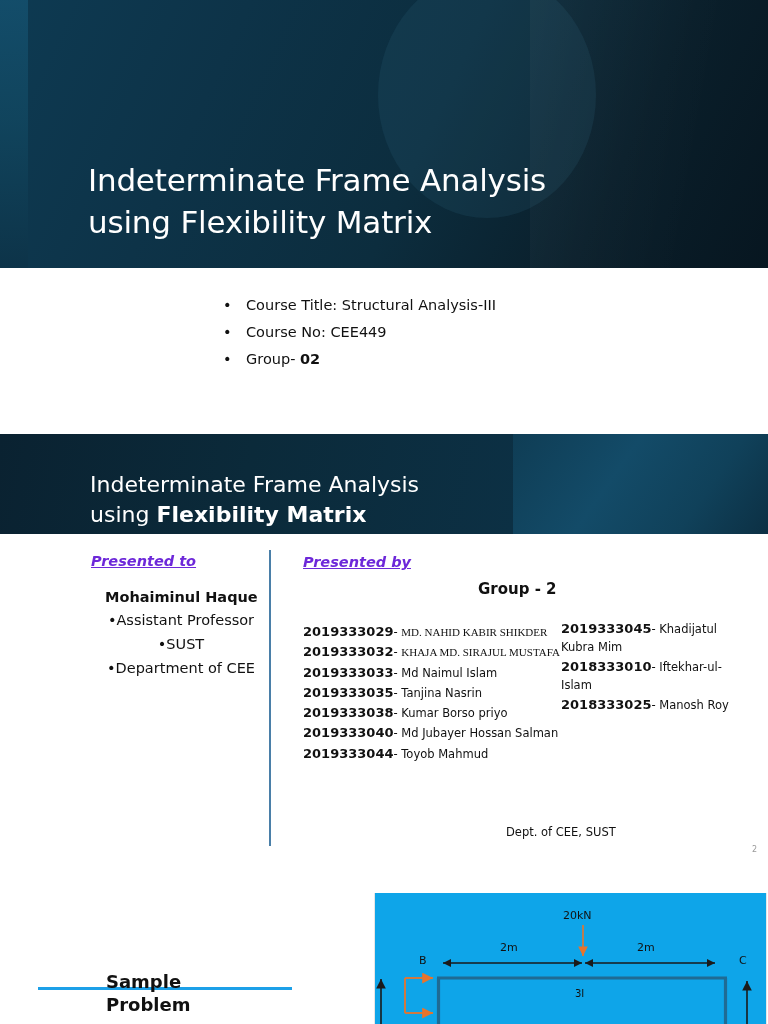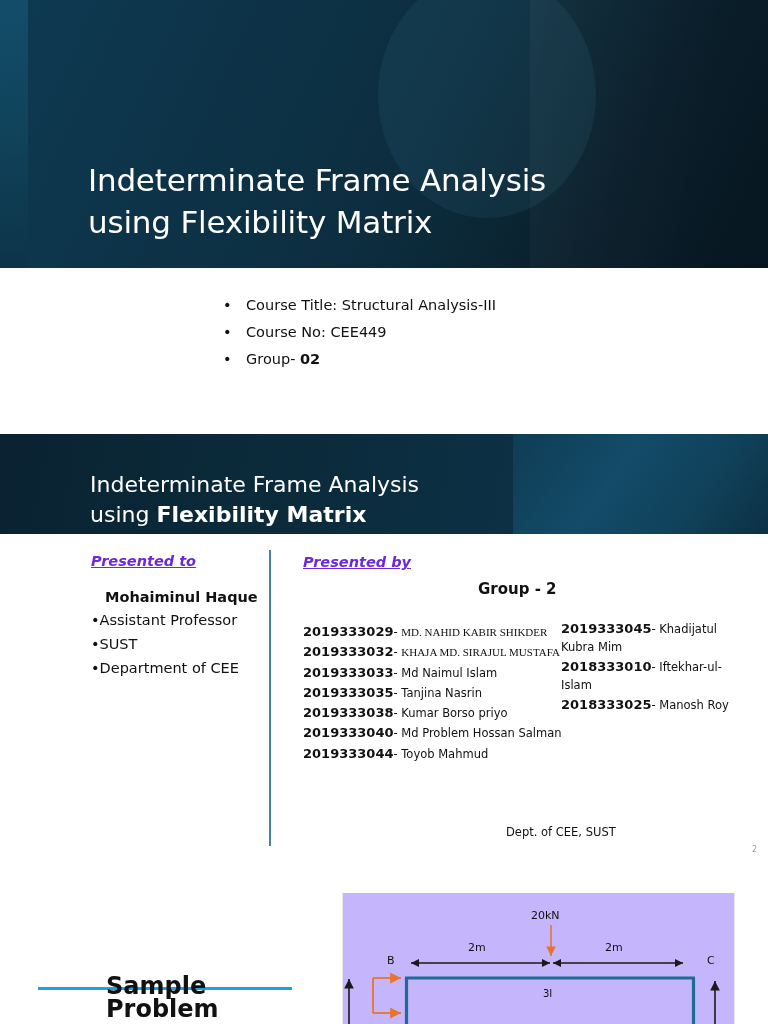--- a/index.html
+++ b/index.html
@@ -146,20 +146,21 @@
     font-size: 14.5px;
     line-height: 21px;
     color: #111111;
     text-indent: 14px;
   }
   #presented-to .sub {
     font-size: 14.5px;
     line-height: 24px;
     color: #111111;
     white-space: nowrap;
+    text-align: center;
   }
 
   
   #presented-by {
     position: absolute;
     left: 303px; top: 554px;
     width: 450px;
   }
   #group-label {
     position: absolute;
@@ -215,38 +216,38 @@
     position: absolute;
     left: 0; top: 864px;
     width: 768px; height: 160px;
     background: #ffffff;
     overflow: hidden;
   }
   #sample-title {
     position: absolute;
     left: 106px; top: 955px;
     width: 190px;
-    font-size: 24px;
+    font-size: 18px;
     line-height: 23px;
     font-weight: 700;
     color: #111111;
     z-index: 3;
   }
   #sample-rule {
     position: absolute;
     left: 38px; top: 987px;
     width: 254px; height: 3px;
     background: #1ca0e8;
     z-index: 2;
   }
   #figure-panel {
     position: absolute;
-    left: 343px; top: 893px;
+    left: 375px; top: 893px;
     width: 391px; height: 131px;
-    background: #c4b5fd;
+    background: #0ea5e9;
     box-shadow: -1px 0 0 0 #e6e6e6, 1px 0 0 0 #e6e6e6;
     overflow: hidden;
   }
   #figure-panel svg { display: block; }
   #figure-panel .flabel {
     position: absolute;
     font-family: "DejaVu Sans", sans-serif;
     color: #111111;
   }
 </style>
@@ -305,21 +306,21 @@
   <div class="ul-head">Presented by</div>
 </div>
 <div id="group-label">Group - 2</div>
 
 <div id="member-col-a">
     <div class="member serif"><span class="id"><span style="font-weight: 600;">20193330</span><b>29</b></span><span>- </span><span class="nm">MD. NAHID KABIR SHIKDER</span></div>
     <div class="member serif"><span class="id"><span style="font-weight: 600;">20193330</span><b>32</b></span><span>- </span><span class="nm">KHAJA MD. SIRAJUL MUSTAFA</span></div>
     <div class="member"><span class="id"><span style="font-weight: 600;">20193330</span><b>33</b></span><span>- </span><span class="nm">Md Naimul Islam</span></div>
     <div class="member"><span class="id"><span style="font-weight: 600;">20193330</span><b>35</b></span><span>- </span><span class="nm">Tanjina Nasrin</span></div>
     <div class="member"><span class="id"><span style="font-weight: 600;">20193330</span><b>38</b></span><span>- </span><span class="nm">Kumar Borso priyo</span></div>
-    <div class="member"><span class="id"><span style="font-weight: 600;">20193330</span><b>40</b></span><span>- </span><span class="nm">Md Problem Hossan Salman</span></div>
+    <div class="member"><span class="id"><span style="font-weight: 600;">20193330</span><b>40</b></span><span>- </span><span class="nm">Md Jubayer Hossan Salman</span></div>
     <div class="member"><span class="id"><span style="font-weight: 600;">20193330</span><b>44</b></span><span>- </span><span class="nm">Toyob Mahmud</span></div>
   </div>
 <div id="member-col-b">
     <div class="member"><span class="id"><span style="font-weight: 600;">20193330</span><b>45</b></span><span>- </span><span class="nm">Khadijatul Kubra Mim</span></div>
     <div class="member"><span class="id"><span style="font-weight: 600;">20183330</span><b>10</b></span><span>- </span><span class="nm">Iftekhar-ul-Islam</span></div>
     <div class="member"><span class="id"><span style="font-weight: 600;">20183330</span><b>25</b></span><span>- </span><span class="nm">Manosh Roy</span></div>
   </div>
 
 <div id="dept-line">Dept. of CEE, SUST</div>
 <div id="slide2-pageno">2</div>

